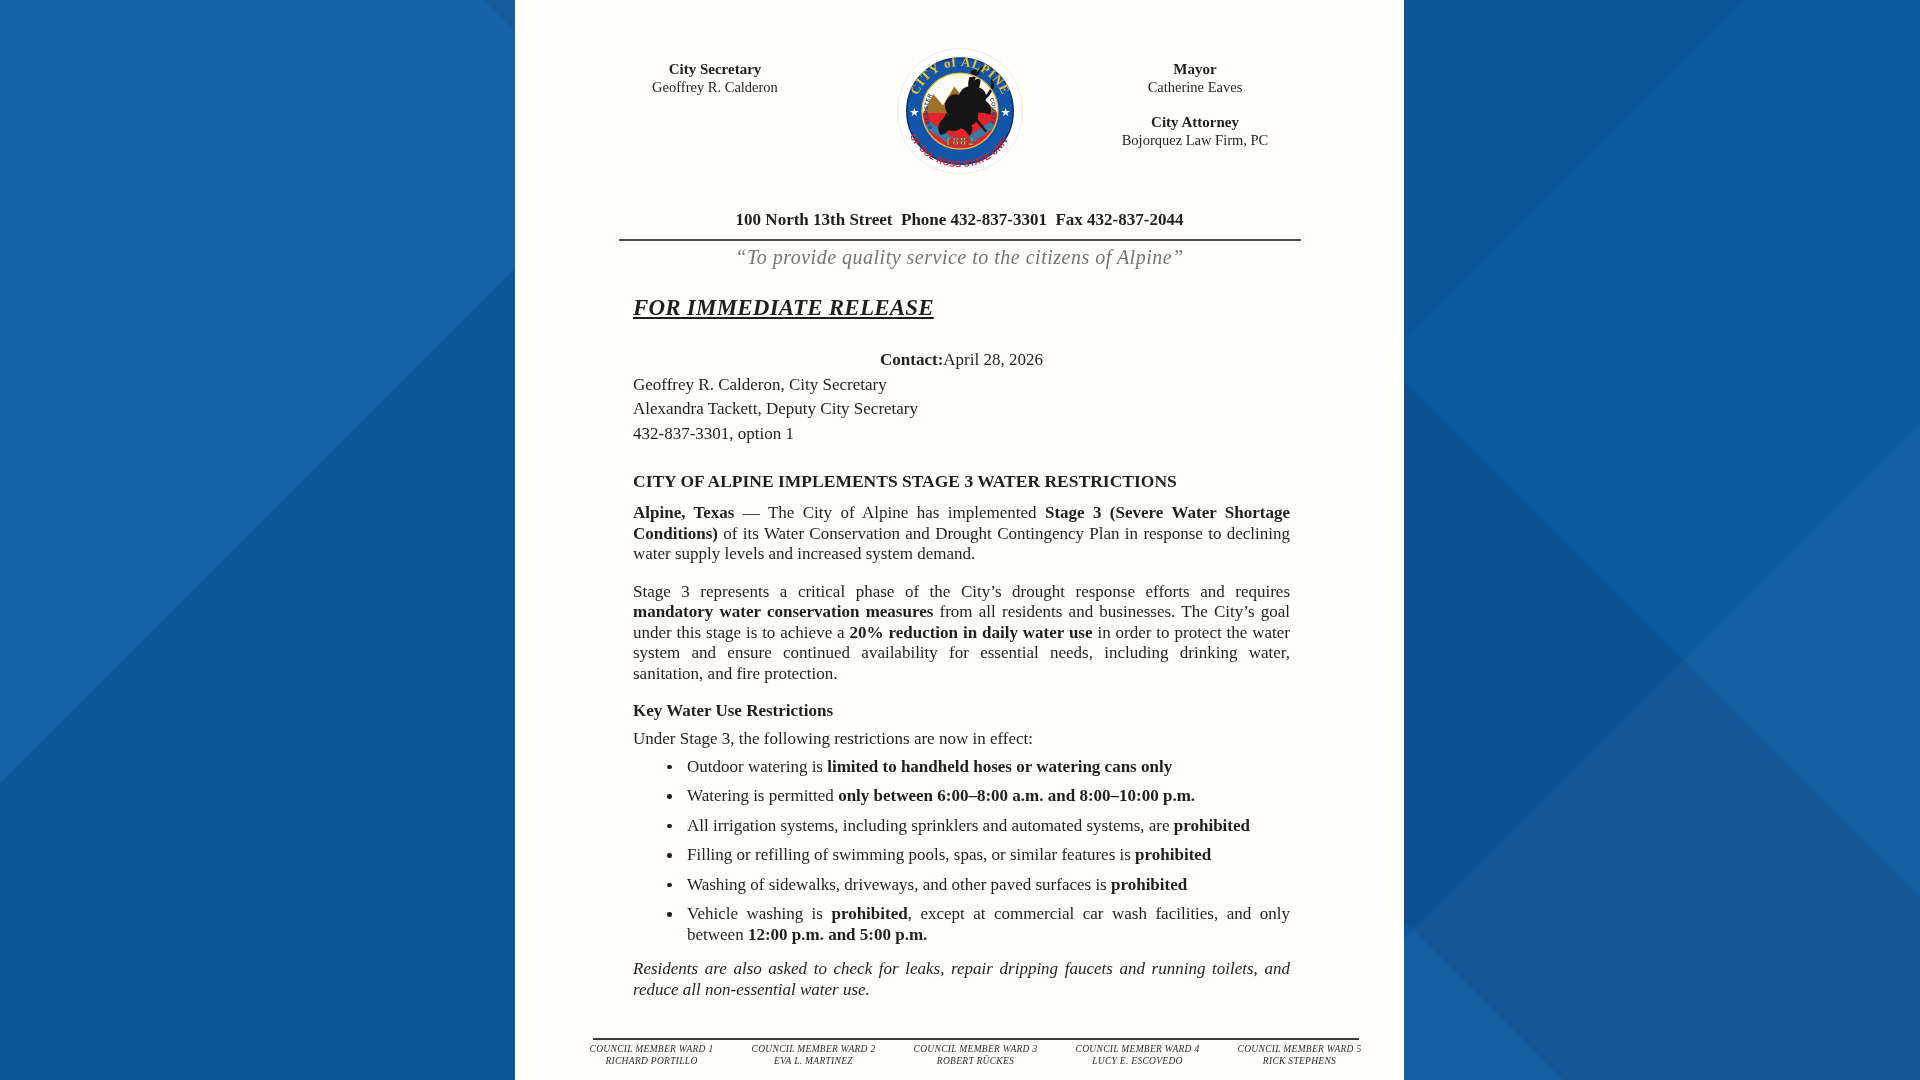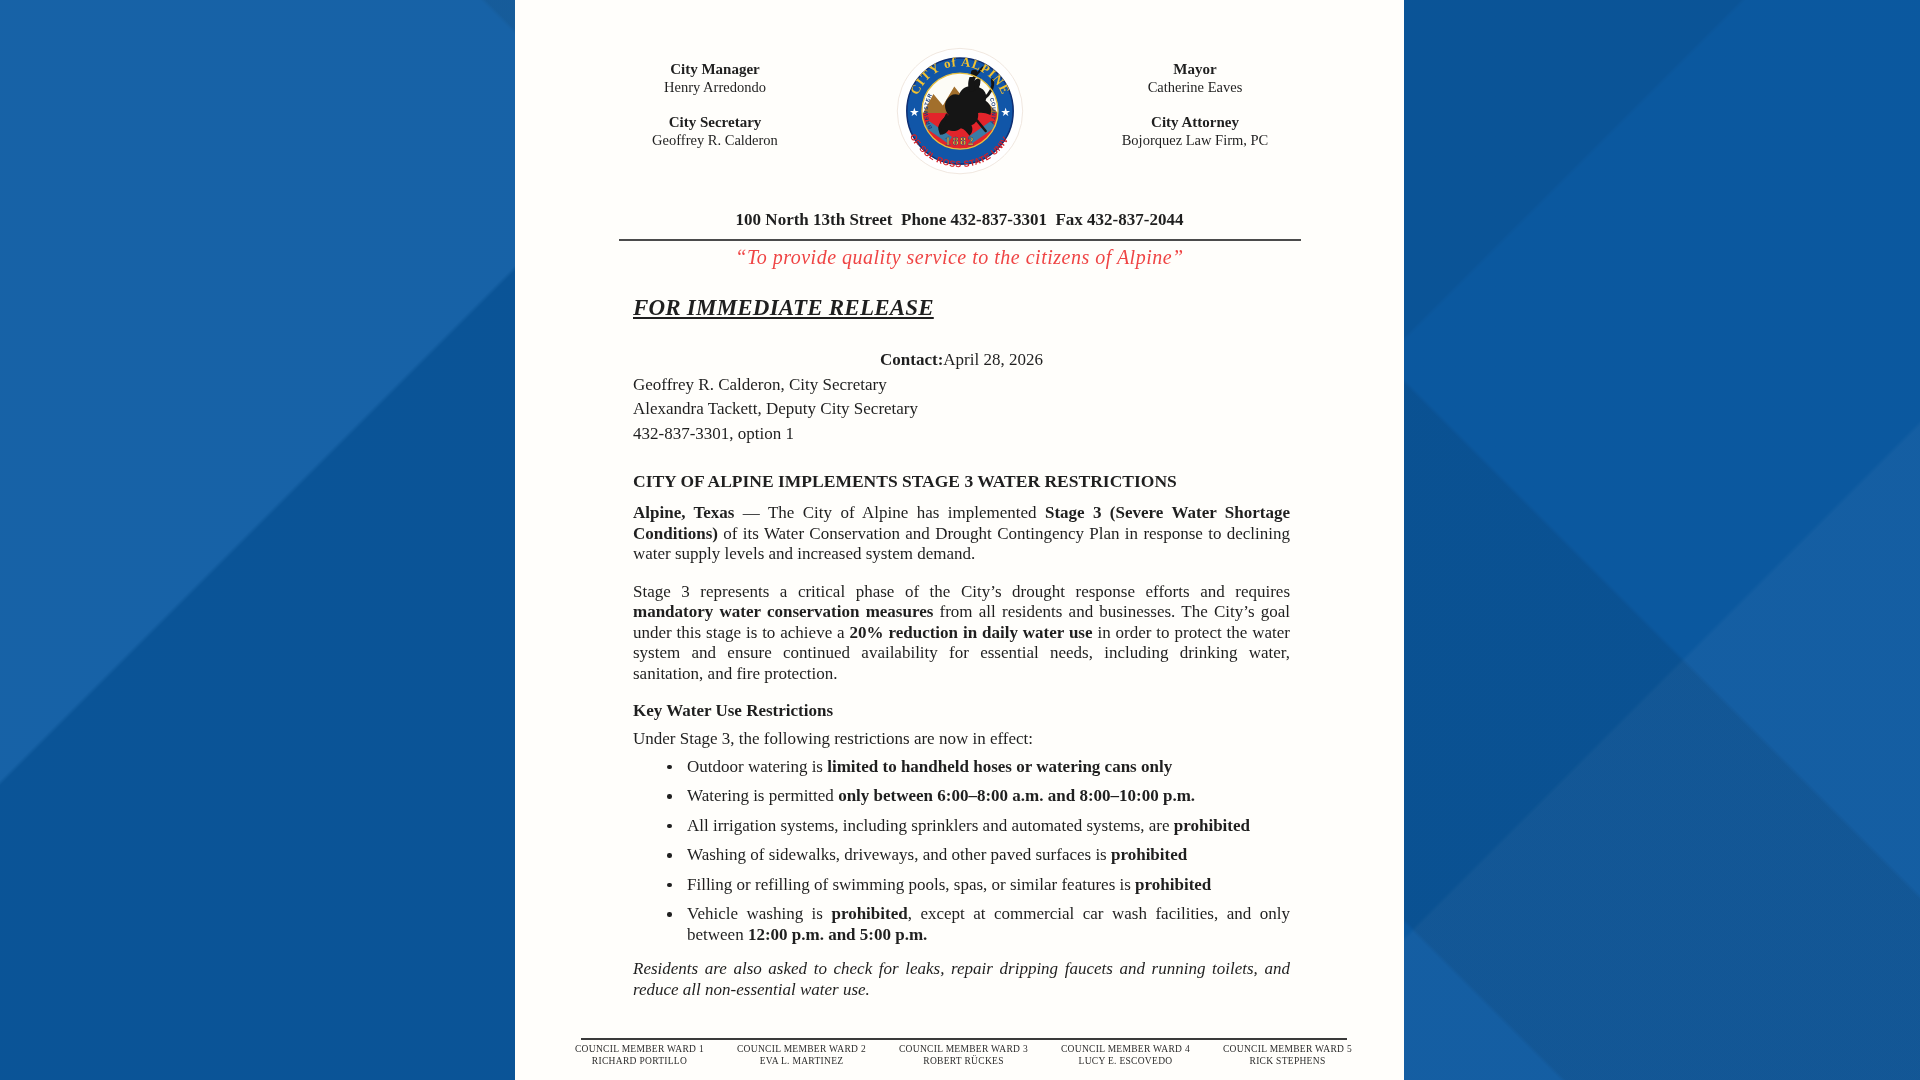--- a/index.html
+++ b/index.html
@@ -21,57 +21,53 @@
   
   .masthead{position:relative;height:204px;}
   .officials{position:absolute;top:60px;width:280px;text-align:center;font-size:14.5px;line-height:18px;}
   .officials.left{left:60px;}
   .officials.right{left:540px;}
   .official{margin-bottom:17px;}
   .official .otitle{font-weight:bold;font-size:15px;}
   .sealwrap{position:absolute;left:50%;transform:translateX(-50%);top:30px;width:152px;height:166px;}
   .address{white-space:pre;text-align:center;font-weight:bold;font-size:17px;margin-top:6px;}
   .rule{height:0;border:none;border-top:2px solid #4b4b4b;width:682px;margin:9px auto 0;}
-  .motto{text-align:center;font-style:italic;font-size:20px;letter-spacing:0.5px;margin-top:5px;color:#ef4444;}
+  .motto{text-align:center;font-style:italic;font-size:20px;letter-spacing:0.5px;margin-top:5px;color:#737373;}
   
   .content{padding:0 114px 0 118px;}
   .release{font-size:23px;font-weight:bold;font-style:italic;margin-top:26px;letter-spacing:0.2px;text-decoration:underline;}
   .contact-row{display:flex;justify-content:center;margin-top:27px;font-size:17px;line-height:24.5px;}
   .contact-line{font-size:17px;line-height:24.5px;}
   .headline{font-size:17.5px;font-weight:bold;margin:25px 0 0;}
   .para{font-size:17px;line-height:20.5px;text-align:justify;margin:11px 0 0;}
   .para2{margin-top:17px;}
   .section-heading{font-size:17px;font-weight:bold;margin-top:17px;}
   .list-intro{font-size:17px;line-height:20.5px;margin:8px 0 0;}
   ul.restrictions{list-style:none;margin:7px 0 0;padding:0;}
   ul.restrictions li{
     position:relative;padding-left:54px;font-size:17px;line-height:20.5px;
     margin-bottom:9px;text-align:justify;
   }
   ul.restrictions li::before{
     content:"";position:absolute;left:34px;top:8px;width:4.5px;height:4.5px;border-radius:50%;background:#1f1f1f;
   }
   .closing{margin-top:14px;font-style:italic;}
   
-  .pagefooter{position:absolute;left:4px;bottom:0;width:100%;}
+  .pagefooter{position:absolute;left:16px;bottom:0;width:100%;font-style:italic;}
   .footer-rule{height:0;border:none;border-top:2px solid #3a3a3a;width:766px;margin:0 auto;}
   .council{width:800px;margin:4px auto 0;display:flex;justify-content:space-between;padding-bottom:13px;}
   .member{text-align:center;font-size:9.5px;line-height:11.5px;letter-spacing:0.3px;color:#2c2c2c;width:152px;}
 </style>
 </head>
 <body>
 
 <div class="page">
 
   <div class="masthead">
     <div class="officials left">
-      <div class="official">
-        <div class="otitle">City Manager</div>
-        <div>Henry Arredondo</div>
-      </div>
       <div class="official">
         <div class="otitle">City Secretary</div>
         <div>Geoffrey R. Calderon</div>
       </div>
     </div>
 
     <div class="sealwrap">
       <svg width="152" height="166" viewBox="0 0 160 160">
         <defs>
           <clipPath id="discClip">
@@ -157,22 +153,22 @@
     <p class="para"><span class="b">Alpine, Texas</span><span> — The City of Alpine has implemented </span><span class="b">Stage 3 (Severe Water Shortage Conditions)</span><span> of its Water Conservation and Drought Contingency Plan in response to declining water supply levels and increased system demand.</span></p>
     <p class="para para2"><span>Stage 3 represents a critical phase of the City’s drought response efforts and requires </span><span class="b">mandatory water conservation measures</span><span> from all residents and businesses. The City’s goal under this stage is to achieve a </span><span class="b">20% reduction in daily water use</span><span> in order to protect the water system and ensure continued availability for essential needs, including drinking water, sanitation, and fire protection.</span></p>
 
     <div class="section-heading">Key Water Use Restrictions</div>
     <p class="list-intro">Under Stage 3, the following restrictions are now in effect:</p>
 
     <ul class="restrictions">
       <li><span>Outdoor watering is </span><span class="b">limited to handheld hoses or watering cans only</span></li>
       <li><span>Watering is permitted </span><span class="b">only between 6:00–8:00 a.m. and 8:00–10:00 p.m.</span></li>
       <li><span>All irrigation systems, including sprinklers and automated systems, are </span><span class="b">prohibited</span></li>
+      <li><span>Filling or refilling of swimming pools, spas, or similar features is </span><span class="b">prohibited</span></li>
       <li><span>Washing of sidewalks, driveways, and other paved surfaces is </span><span class="b">prohibited</span></li>
-      <li><span>Filling or refilling of swimming pools, spas, or similar features is </span><span class="b">prohibited</span></li>
       <li><span>Vehicle washing is </span><span class="b">prohibited</span><span>, except at commercial car wash facilities, and only between </span><span class="b">12:00 p.m. and 5:00 p.m.</span></li>
     </ul>
 
     <p class="para closing">Residents are also asked to check for leaks, repair dripping faucets and running toilets, and reduce all non-essential water use.</p>
   </div>
 
   <div class="pagefooter">
     <hr class="footer-rule">
     <div class="council">
       <div class="member">

